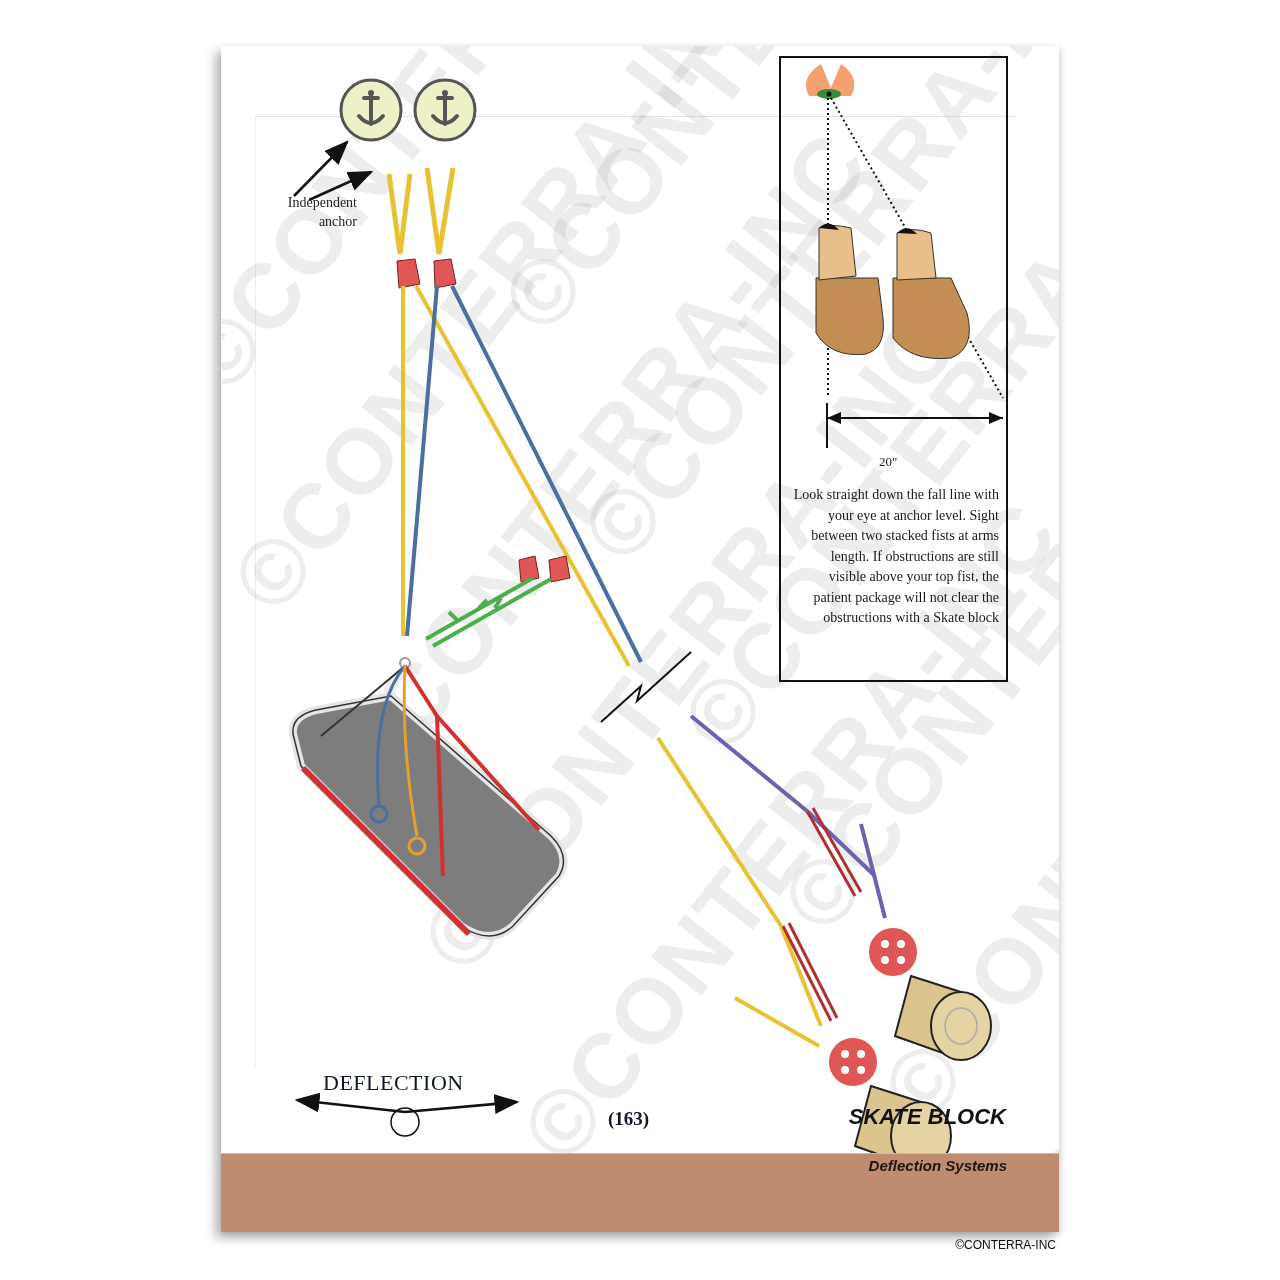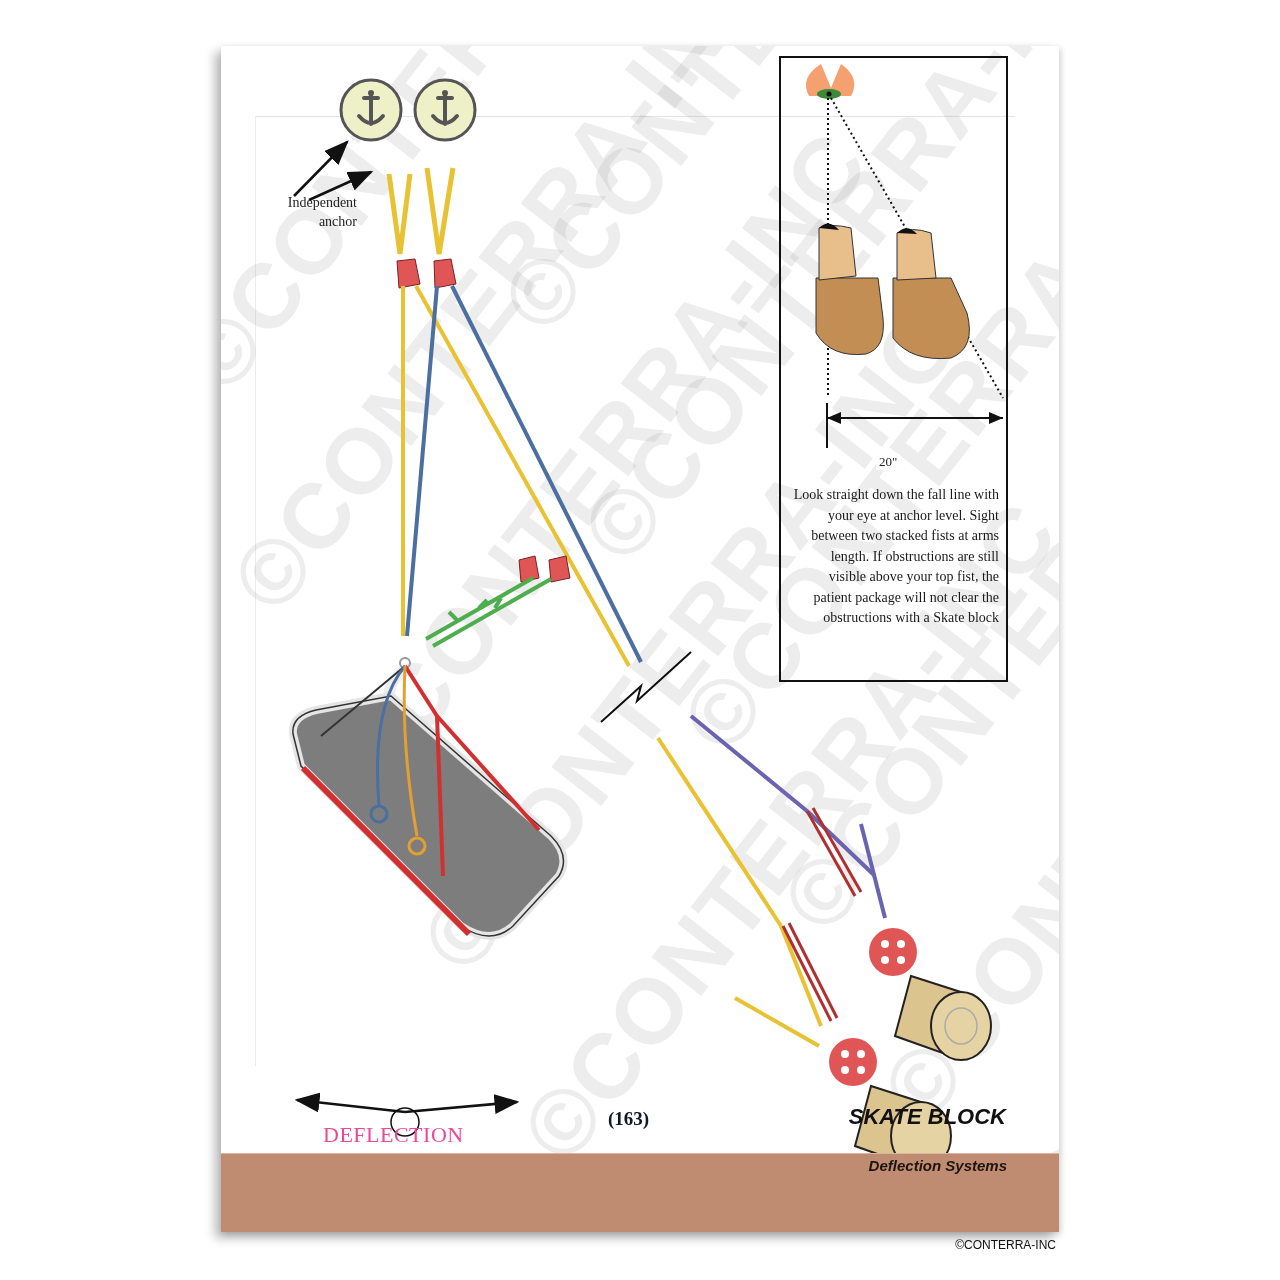--- a/index.html
+++ b/index.html
@@ -7,21 +7,21 @@
     .card { position:absolute; left:221px; top:46px; width:838px; height:1186px; background:#ffffff; box-shadow: -6px 6px 10px rgba(0,0,0,0.28), 2px 2px 6px rgba(0,0,0,0.15); overflow:hidden; }
     .watermark-layer { position:absolute; left:0; top:0; width:838px; height:1186px; overflow:hidden; pointer-events:none; z-index:1; }
     .wm { position:absolute; font-family:"Liberation Sans", sans-serif; font-weight:bold; font-size:92px; color:rgba(150,150,150,0.17); white-space:nowrap; transform:rotate(-52deg); transform-origin:left top; letter-spacing:2px; }
     .inner-frame { position:absolute; left:34px; top:70px; width:760px; height:1px; background:#e3e3e3; z-index:0; }
     .inner-frame-v { position:absolute; left:34px; top:70px; width:1px; height:950px; background:#ececec; z-index:0; }
     .illustration { position:absolute; left:0; top:0; width:838px; height:1186px; z-index:2; }
     .label-anchors { position:absolute; left:36px; top:147px; width:100px; text-align:right; font-size:14px; line-height:19px; color:#222; z-index:3; }
     .inset-box { position:absolute; left:558px; top:10px; width:225px; height:622px; border:2px solid #111; background:rgba(255,255,255,0.0); z-index:3; }
     .inset-text { position:absolute; left:10px; top:427px; width:208px; text-align:right; font-size:14px; line-height:20.5px; color:#1a1a1a; }
     .inset-dim { position:absolute; left:95px; top:396px; font-size:13px; color:#222; background:#fff; padding:0 3px; }
-    .deflection-label { position:absolute; left:102px; top:1076px; font-size:22px; color:#ec4899; z-index:3; letter-spacing:0.5px; }
+    .deflection-label { position:absolute; left:102px; top:1024px; font-size:22px; color:#0f172a; z-index:3; letter-spacing:0.5px; }
     .page-number { position:absolute; left:387px; top:1062px; font-size:19px; font-weight:bold; color:#0f172a; z-index:3; }
     .section-title { position:absolute; left:560px; top:1058px; width:225px; text-align:right; font-family:"Liberation Sans", sans-serif; font-weight:bold; font-size:22px; color:#111; z-index:3;font-style:italic; }
     .footer-band { position:absolute; left:0; top:1107px; width:838px; height:79px; background:#c08c71; z-index:2; border-top:1px solid #d9b6a3; }
     .footer-title { position:absolute; left:560px; top:1111px; width:226px; text-align:right; font-family:"Liberation Sans", sans-serif; font-style:italic; font-weight:bold; font-size:15px; color:#1c1410; z-index:4; }
     .copyright { position:absolute; left:920px; top:1238px; width:136px; text-align:right; font-family:"Liberation Sans", sans-serif; font-size:12px; color:#111; }
   </style>
 </head>
 <body>
 
 <div class="card">

